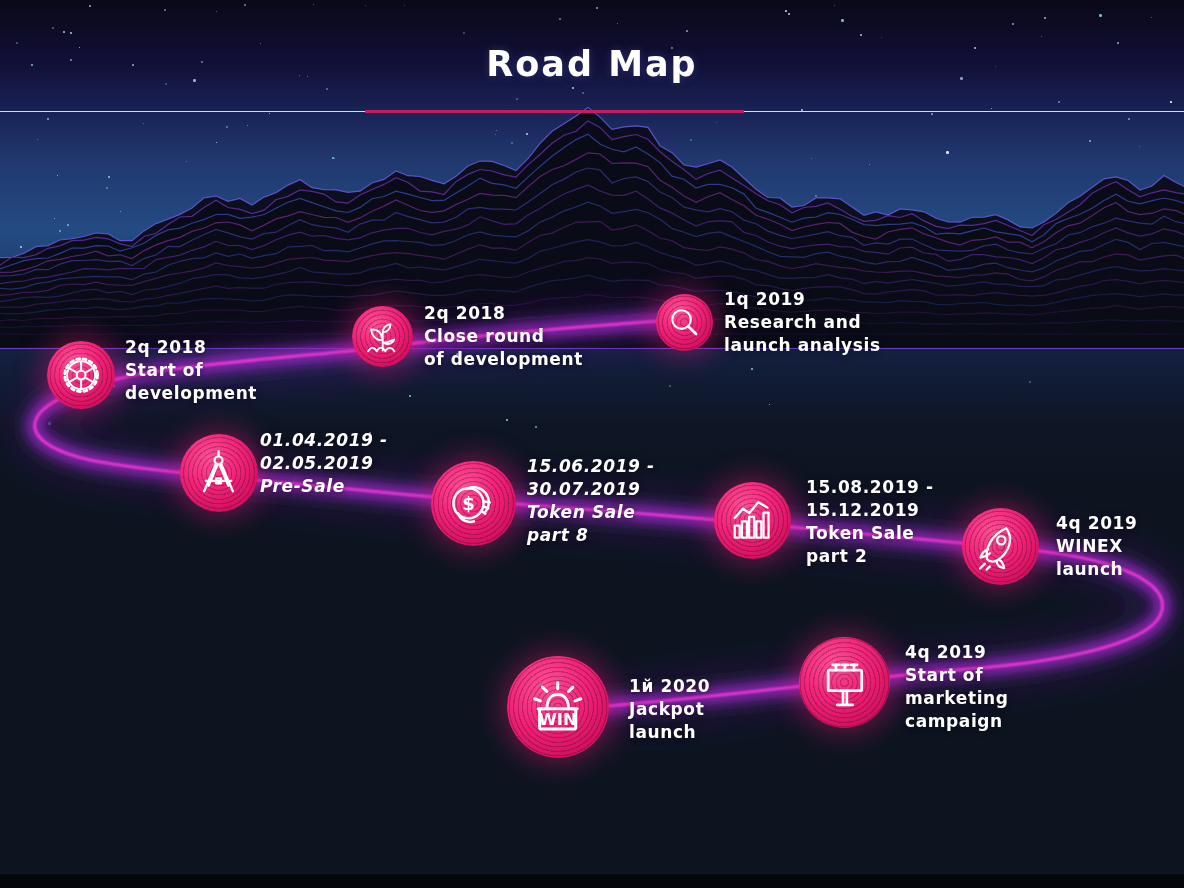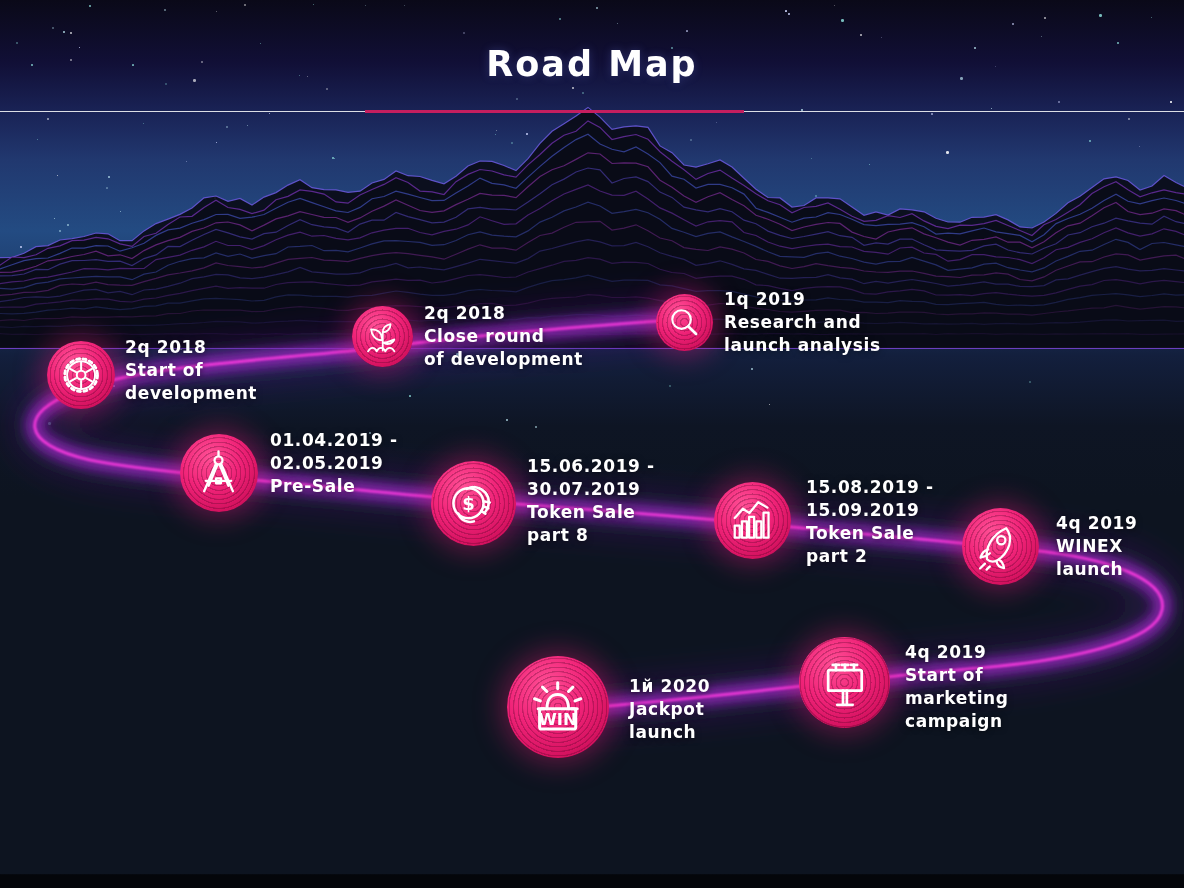--- a/index.html
+++ b/index.html
@@ -315,41 +315,41 @@
             <circle cx="24" cy="13" r="3.6"></circle>
             <path d="M21.5 16.5 L11 41"></path>
             <path d="M26.5 16.5 L37 41"></path>
             <path d="M23 17 L15 36"></path>
             <path d="M25 17 L33 36"></path>
             <path d="M12.5 31.5 H35.5"></path>
             <rect x="21.8" y="29.3" width="4.4" height="4.4"></rect>
           </g>
         </svg>
       </div>
-      <div class="label" style="left: 270px; top: 429px;">
+      <div class="label" style="left: 260px; top: 429px; font-style: italic;">
         <div>01.04.2019 -</div>
         <div>02.05.2019</div>
         <div>Pre-Sale</div>
       </div>
     </div>
     <div class="milestone">
       <div class="badge" style="left: 431px; top: 461px; width: 85px; height: 85px;">
         <svg viewBox="0 0 48 48">
           <g fill="none" stroke="#ffffff" stroke-width="2.1" stroke-linecap="round" stroke-linejoin="round">
             <path d="M18 11.5 A12.5 12.5 0 0 1 33.5 30.5"></path>
             <path d="M33 22 l4.2 0.8"></path>
             <path d="M32 26 l4 1.6"></path>
             <path d="M30 29.8 l3.5 2.4"></path>
             <circle cx="19.5" cy="23.5" r="12.5"></circle>
             <text x="19.5" y="29" font-size="15" font-weight="bold" font-family="DejaVu Sans" fill="#ffffff" stroke="none" text-anchor="middle">$</text>
             <path d="M11 32 C13 37.5 18.5 40 24 38.5"></path>
           </g>
         </svg>
       </div>
-      <div class="label" style="left: 527px; top: 455px;">
+      <div class="label" style="left: 527px; top: 455px; font-style: italic;">
         <div>15.06.2019 -</div>
         <div>30.07.2019</div>
         <div>Token Sale</div>
         <div>part 8</div>
       </div>
     </div>
     <div class="milestone">
       <div class="badge" style="left: 714px; top: 482px; width: 77px; height: 77px;">
         <svg viewBox="0 0 48 48">
           <g fill="none" stroke="#ffffff" stroke-width="2.1" stroke-linecap="round" stroke-linejoin="round">
@@ -357,21 +357,21 @@
             <rect x="14.6" y="25" width="4.6" height="15"></rect>
             <rect x="21.2" y="21" width="4.6" height="19"></rect>
             <rect x="27.8" y="25" width="4.6" height="15"></rect>
             <rect x="34.4" y="17" width="4.6" height="23"></rect>
             <path d="M8 22 L15.5 13.5 L21.5 17.5 L29.5 7.5 L38 12.5"></path>
           </g>
         </svg>
       </div>
       <div class="label" style="left: 806px; top: 476px;">
         <div>15.08.2019 -</div>
-        <div>15.09.2019</div>
+        <div>15.12.2019</div>
         <div>Token Sale</div>
         <div>part 2</div>
       </div>
     </div>
     <div class="milestone">
       <div class="badge" style="left: 962px; top: 508px; width: 77px; height: 77px;">
         <svg viewBox="0 0 48 48">
           <g fill="none" stroke="#ffffff" stroke-width="2.1" stroke-linecap="round" stroke-linejoin="round">
             <path d="M12 36 C10 26 16 13.5 29.5 7.5 C36.5 16 33 30 20.5 37.5 C17.5 38.5 14 38 12 36 Z"></path>
             <circle cx="25" cy="18.5" r="3.8"></circle>

